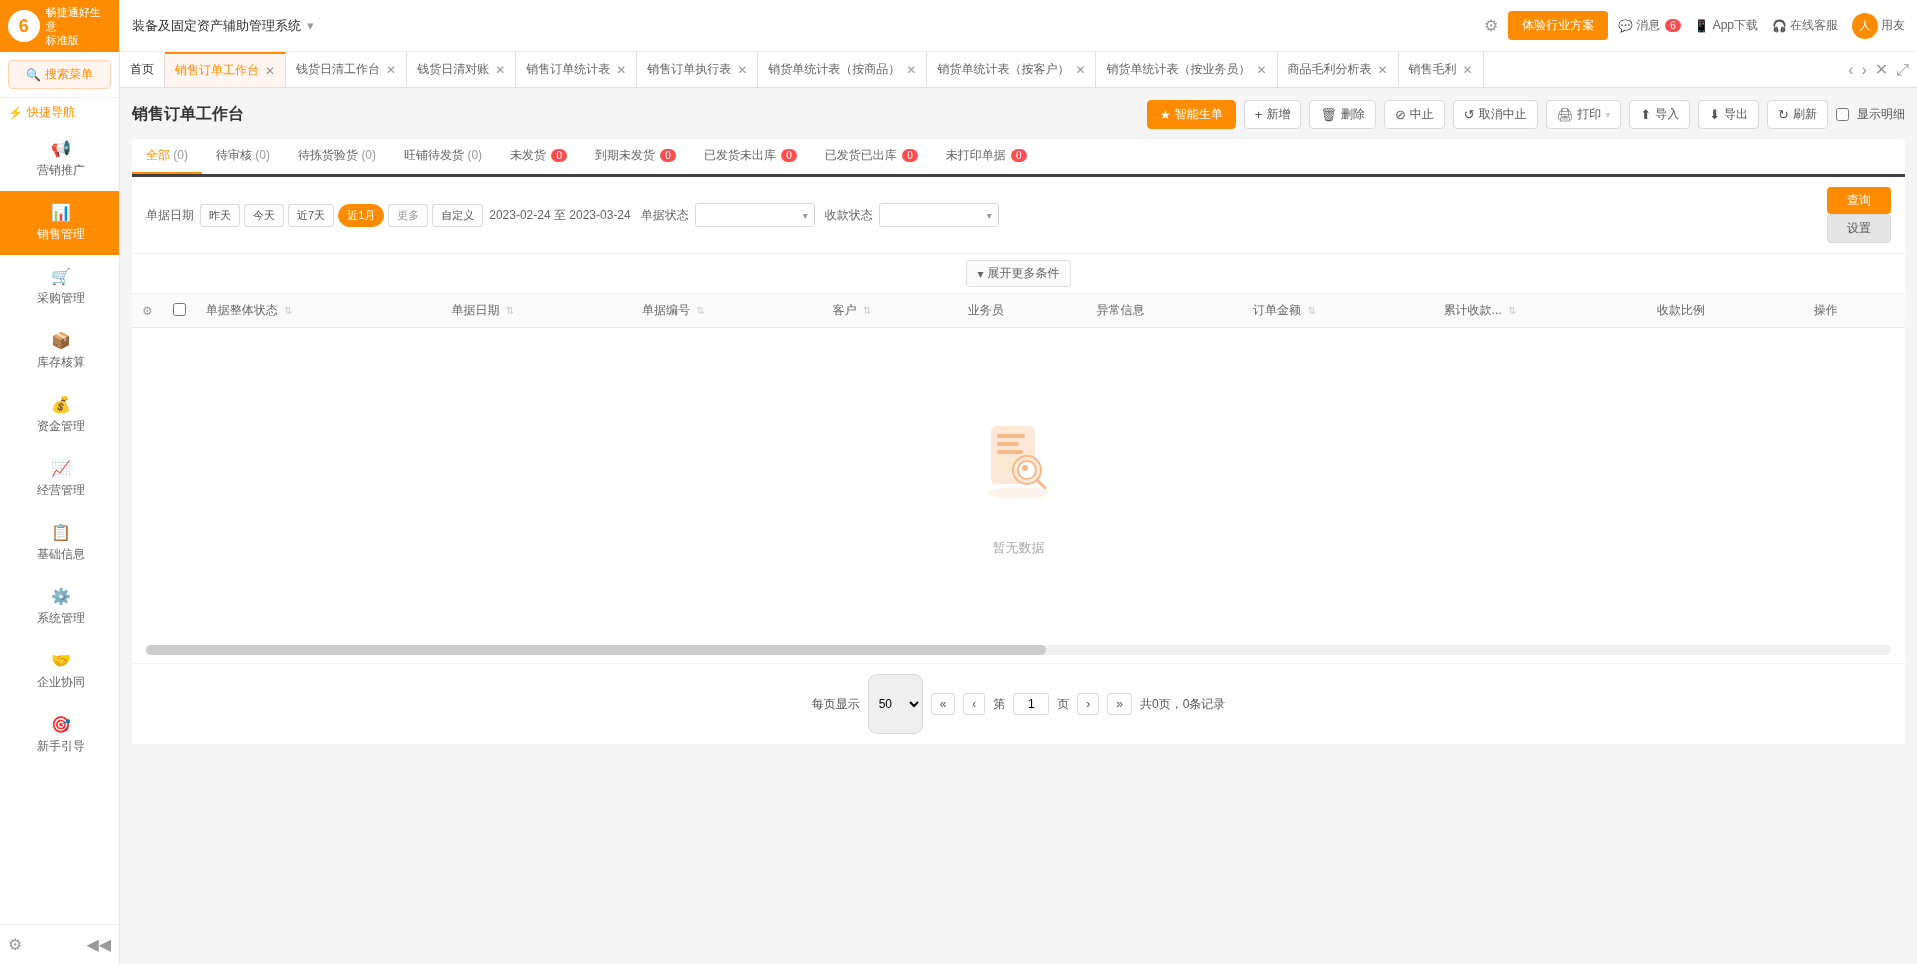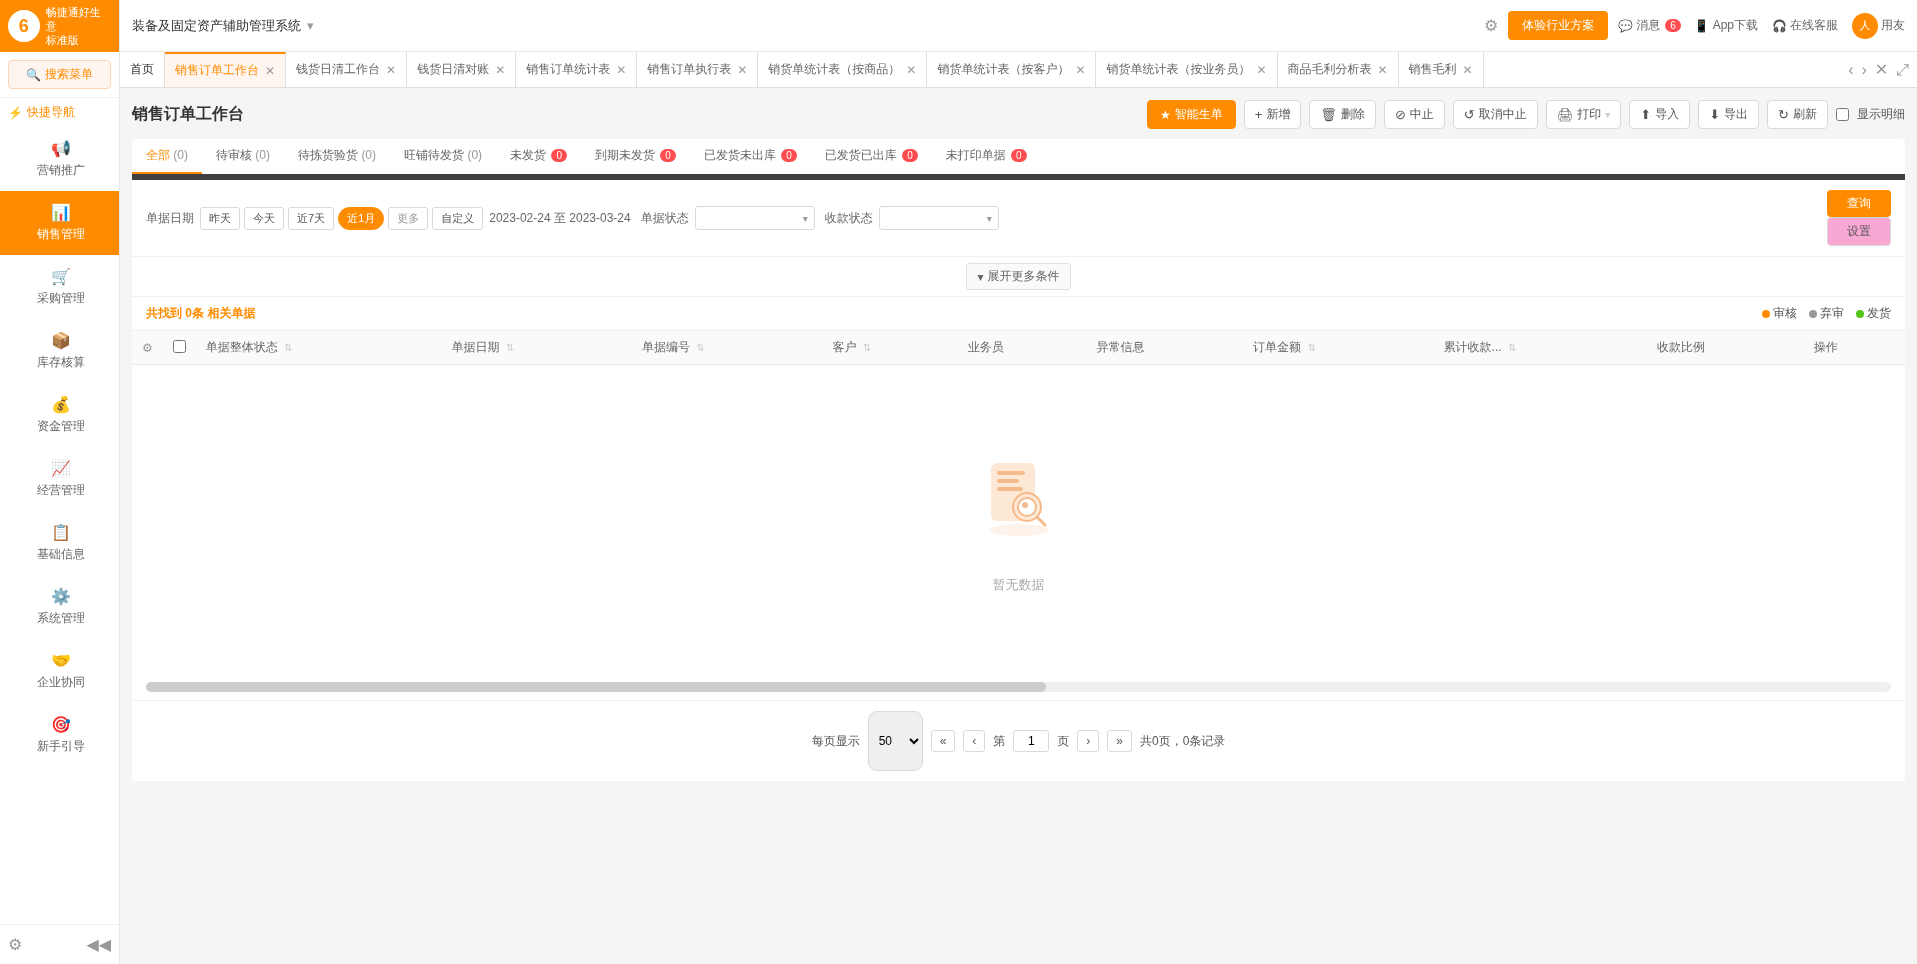--- a/index.html
+++ b/index.html
@@ -46,41 +46,41 @@
 
     
     .page-header { display: flex; align-items: center; justify-content: space-between; margin-bottom: 10px; }
     .page-title { font-size: 16px; font-weight: 600; color: #333; }
     .page-actions { display: flex; align-items: center; gap: 8px; }
     .btn-smart { background: #ff8c00; color: #fff; border: 1px solid #ff8c00; padding: 5px 12px; border-radius: 4px; cursor: pointer; font-size: 12px; display: flex; align-items: center; gap: 4px; }
     .btn-action { background: #fff; color: #555; border: 1px solid #d9d9d9; padding: 5px 10px; border-radius: 4px; cursor: pointer; font-size: 12px; display: flex; align-items: center; gap: 4px; }
     .btn-action .icon { font-size: 13px; }
 
     
-    .sub-tabs { display: flex; align-items: center; background: #fff; padding: 0 0 0 0; border-radius: 4px 4px 0 0; border-bottom: 6px solid #404040; margin-bottom: 0; }
+    .sub-tabs { display: flex; align-items: center; background: #fff; padding: 0 0 0 0; border-radius: 4px 4px 0 0; border-bottom: 3px solid #404040; margin-bottom: 0; }
     .sub-tab { padding: 8px 14px; cursor: pointer; color: #666; font-size: 12px; white-space: nowrap; border-bottom: 2px solid transparent; }
     .sub-tab.active { color: #ff8c00; border-bottom: 2px solid #ff8c00; font-weight: 500; }
     .sub-tab .count-badge { color: #fff; background: #ff4d4f; border-radius: 10px; font-size: 10px; padding: 1px 5px; margin-left: 2px; }
     .sub-tab .count-zero { color: #999; }
 
     
     .filter-bar { background: #fff; padding: 10px 14px; border-bottom: 1px solid #f0f0f0; display: flex; flex-wrap: wrap; gap: 10px; align-items: center; }
     .filter-group { display: flex; align-items: center; gap: 6px; }
     .filter-label { color: #666; font-size: 12px; white-space: nowrap; }
     .filter-date-btns { display: flex; gap: 4px; }
     .filter-date-btn { padding: 3px 8px; border: 1px solid #d9d9d9; border-radius: 3px; cursor: pointer; font-size: 11px; color: #555; background: #fff; }
     .filter-date-btn.active { background: #ff8c00; color: #fff; border-color: #ff8c00; border-radius: 12px; }
     .filter-date-btn.more { color: #999; }
     .filter-date-input { display: flex; align-items: center; gap: 4px; color: #666; font-size: 12px; }
     .filter-select { border: 1px solid #d9d9d9; border-radius: 3px; padding: 4px 24px 4px 8px; font-size: 12px; color: #555; background: #fff; cursor: pointer; min-width: 120px; appearance: none; }
     .filter-select-wrap { position: relative; display: inline-block; }
     .filter-select-wrap::after { content: '▾'; position: absolute; right: 7px; top: 50%; transform: translateY(-50%); color: #999; pointer-events: none; font-size: 10px; }
     .filter-expand { display: flex; align-items: center; gap: 4px; color: #666; cursor: pointer; font-size: 12px; padding: 4px 10px; border: 1px solid #e0e0e0; border-radius: 3px; background: #fafafa; }
     .btn-search { background: #ff8c00; color: #fff; border: none; padding: 5px 20px; border-radius: 4px; cursor: pointer; font-size: 12px; }
-    .btn-set { background: #f9a8d4; color: #555; border: 1px solid #d9d9d9; padding: 5px 14px; border-radius: 4px; cursor: pointer; font-size: 12px; }
+    .btn-set { background: #e5e5e5; color: #555; border: 1px solid #d9d9d9; padding: 5px 14px; border-radius: 4px; cursor: pointer; font-size: 12px; }
 
     
     .table-area { background: #fff; margin-top: 0; }
     .table-meta { display: flex; align-items: center; justify-content: space-between; padding: 8px 14px; border-bottom: 1px solid #f0f0f0; }
     .table-meta-left { font-size: 12px; color: #666; }
     .table-meta-left span { color: #ff8c00; font-weight: 600; }
     .table-meta-right { display: flex; gap: 12px; font-size: 12px; }
     .table-meta-btn { display: flex; align-items: center; gap: 3px; cursor: pointer; color: #555; }
     .table-meta-btn .dot { width: 8px; height: 8px; border-radius: 50%; display: inline-block; }
     .dot-orange { background: #ff8c00; }
@@ -387,41 +387,20 @@
     </div>
 
     <div style="background:#fff; padding: 6px 14px; border-bottom: 1px solid #f0f0f0; display:flex; align-items:center; justify-content:center;">
       <div class="filter-expand">
         <span>▾</span>
         <span>展开更多条件</span>
       </div>
     </div>
 
     <div class="table-area">
-      <div class="table-meta">
-        <div class="table-meta-left">
-          <span>共找到</span>
-          <span style="color:#ff8c00;font-weight:600;">0条</span>
-          <span>相关单据</span>
-        </div>
-        <div class="table-meta-right">
-          <div class="table-meta-btn">
-            <span class="dot dot-orange"></span>
-            <span>审核</span>
-          </div>
-          <div class="table-meta-btn">
-            <span class="dot dot-gray"></span>
-            <span>弃审</span>
-          </div>
-          <div class="table-meta-btn">
-            <span class="dot dot-green"></span>
-            <span>发货</span>
-          </div>
-        </div>
-      </div>
 
       <table>
         <thead>
           <tr>
             <th class="col-settings">⚙</th>
             <th class="th-checkbox">
               <input type="checkbox" style="">
             </th>
             <th>
               <span>单据整体状态</span>

